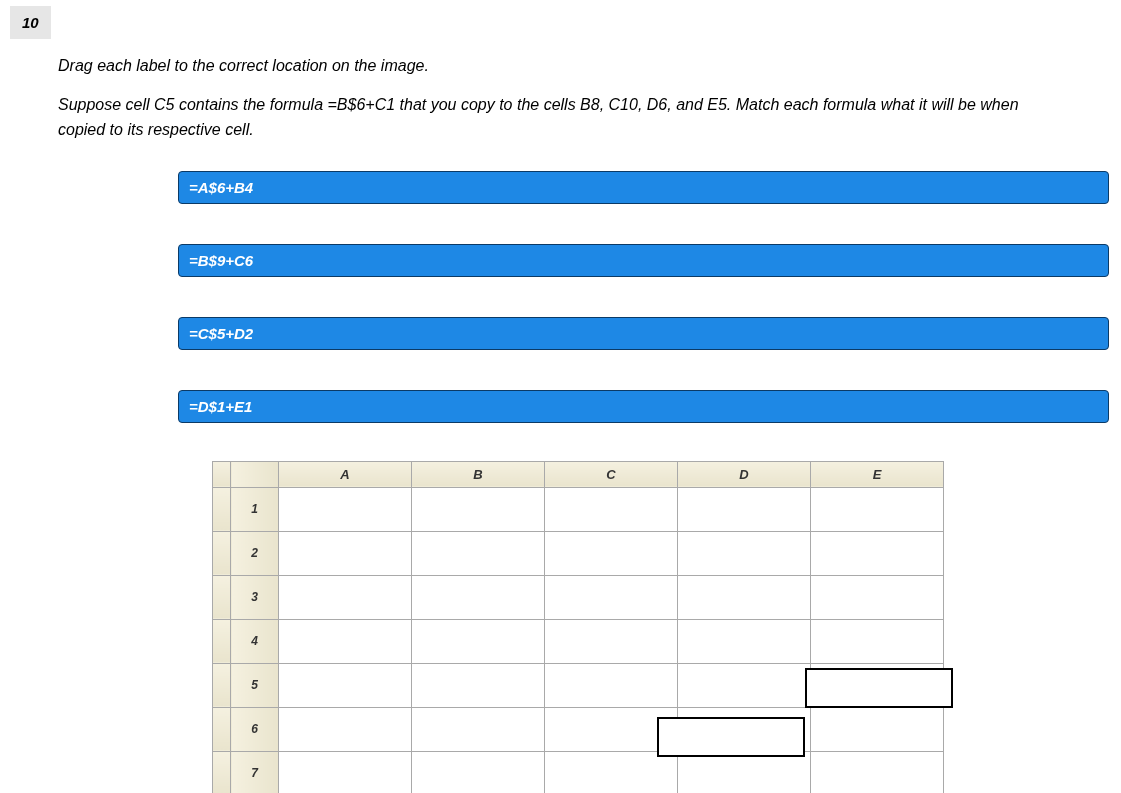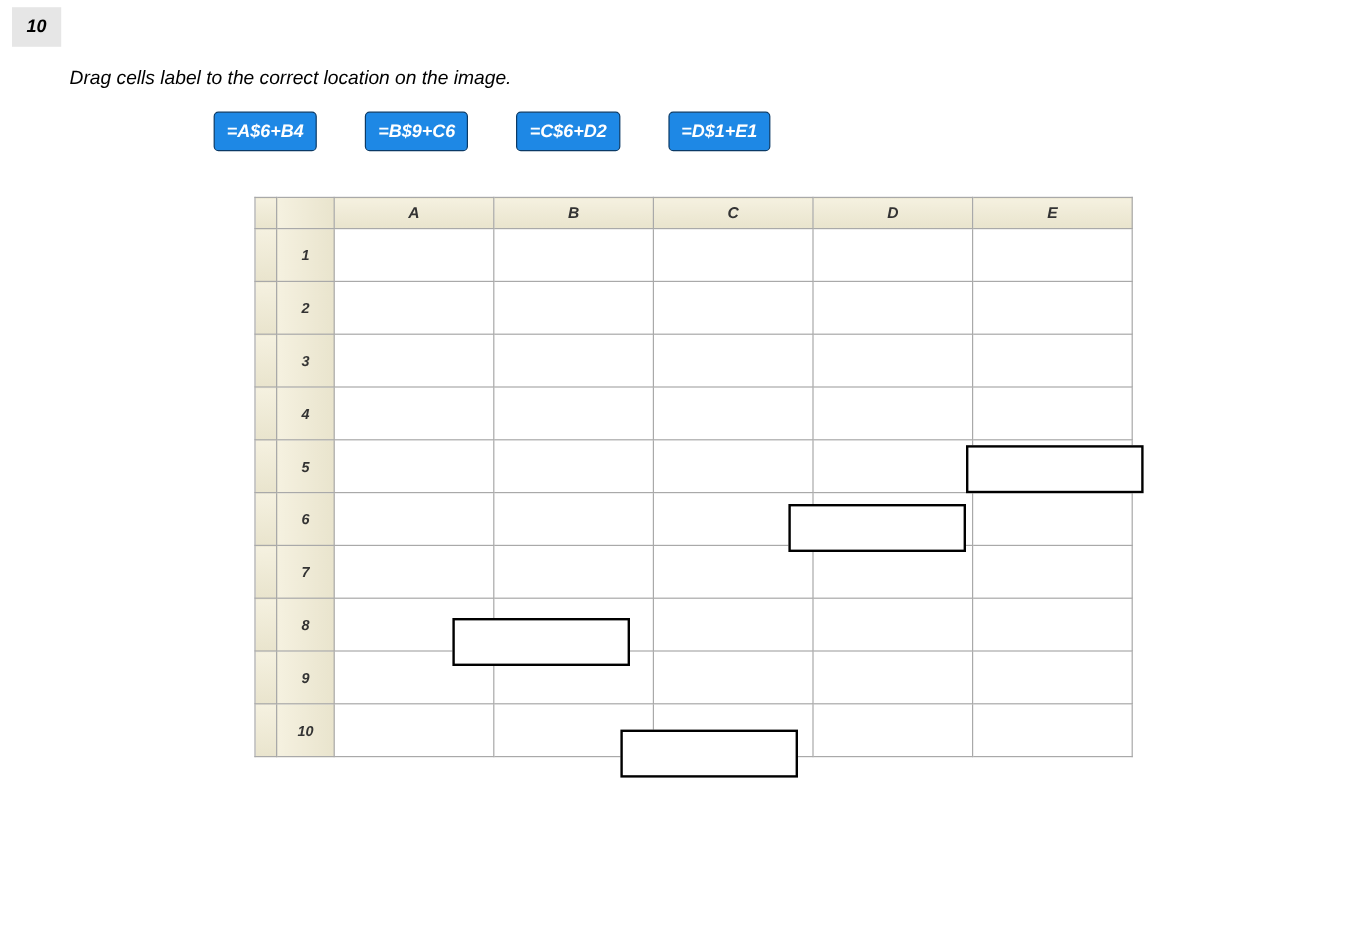--- a/index.html
+++ b/index.html
@@ -30,20 +30,21 @@
   .prompt {
     margin: 0 58px 28px 58px;
     font-size: 16px;
     line-height: 1.55;
   }
   .labels-row {
     display: flex;
     gap: 40px;
     margin-left: 178px;
     margin-bottom: 38px;
+    flex-direction: column;
   }
   .label-chip {
     background: #1e88e5;
     color: #fff;
     border: 1px solid #0b3a66;
     border-radius: 4px;
     padding: 7px 10px;
     font-size: 15px;
     font-weight: bold;
     cursor: grab;
@@ -97,27 +98,28 @@
 </style>
 </head>
 <body>
 
 <div class="page">
 
   <div class="qnum-box">
     <span>10</span>
   </div>
 
-  <p class="instr">Drag cells label to the correct location on the image.</p>
-
+  <p class="instr">Drag each label to the correct location on the image.</p>
+
+  <p class="prompt">Suppose cell C5 contains the formula =B$6+C1 that you copy to the cells B8, C10, D6, and E5. Match each formula what it will be when copied to its respective cell.</p>
 
   <div class="labels-row">
     <div class="label-chip">=A$6+B4</div>
     <div class="label-chip">=B$9+C6</div>
-    <div class="label-chip">=C$6+D2</div>
+    <div class="label-chip">=C$5+D2</div>
     <div class="label-chip">=D$1+E1</div>
   </div>
 
   <div class="sheet-wrap">
     <table class="sheet">
       <thead>
         <tr>
           <th class="corner"></th>
           <th class="row-hdr"></th>
           <th class="col">A</th>

